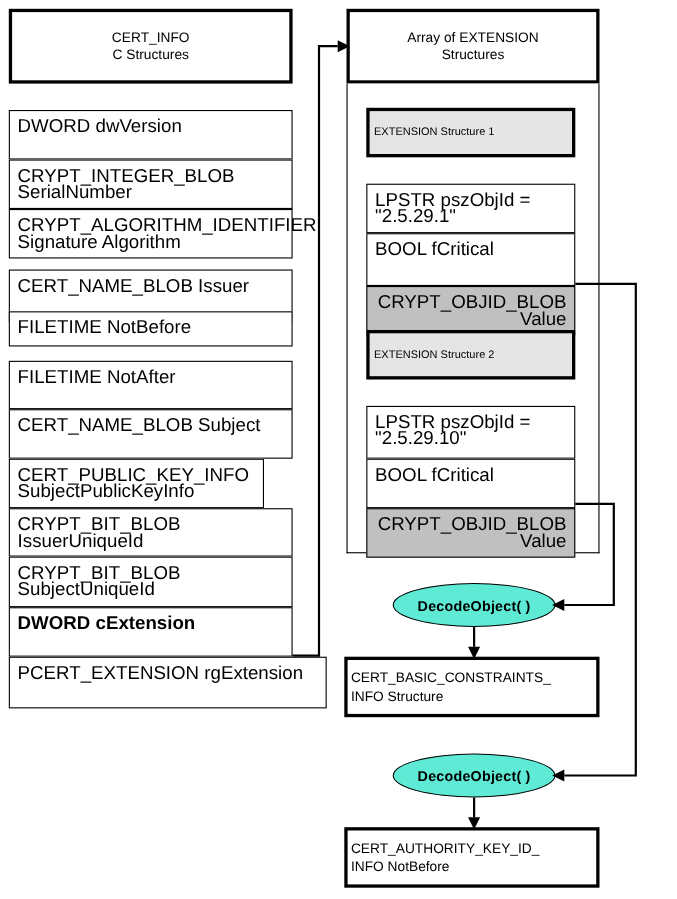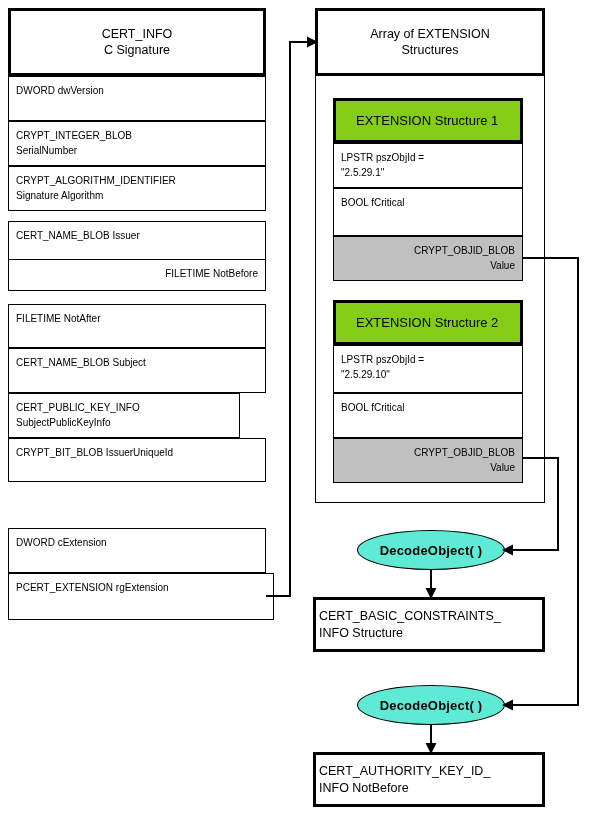--- a/index.html
+++ b/index.html
@@ -34,24 +34,25 @@
   .box-container {
     background: #ffffff;
     border: 1px solid #000000;
   }
 
   .cell {
     position: absolute;
     box-sizing: border-box;
     background: #ffffff;
     border: 1px solid #000000;
-    font-size: 10px;
+    font-size: 17px;
     line-height: 15px;
     padding: 6px 7px 0 7px;
     white-space: pre-line;
+    margin-top: 24px;
   }
   .cell.shaded {
     background: #c0c0c0;
     text-align: right;
   }
 
   .title-box {
     position: absolute;
     box-sizing: border-box;
     border: 3px solid #000000;
@@ -62,26 +63,26 @@
     display: flex;
     align-items: center;
     justify-content: center;
     white-space: pre-line;
   }
 
   .hdr-box {
     position: absolute;
     box-sizing: border-box;
     border: 3px solid #000000;
-    background: #84cc16;
-    font-size: 13px;
+    background: #e5e5e5;
+    font-size: 10px;
     line-height: 15px;
     display: flex;
     align-items: center;
-    padding-left: 20px;
+    padding-left: 4px;
     white-space: pre-line;
   }
 
   .result-box {
     position: absolute;
     box-sizing: border-box;
     border: 3px solid #000000;
     background: #ffffff;
     font-size: 12.5px;
     line-height: 17px;
@@ -124,47 +125,49 @@
     fill: #000000;
     stroke: none;
   }
 </style>
 </head>
 <body>
 
 <div id="canvas">
 
   <div class="title-box" style="left:8px; top:8px; width:258px; height:68px;">CERT_INFO
-C Signature</div>
+C Structures</div>
 
   <div class="cell" style="left:8px; top:76px; width:258px; height:45px;">DWORD dwVersion</div>
 
   <div class="cell" style="left:8px; top:121px; width:258px; height:45px;">CRYPT_INTEGER_BLOB
 SerialNumber</div>
 
   <div class="cell" style="left:8px; top:166px; width:258px; height:45px;">CRYPT_ALGORITHM_IDENTIFIER
 Signature Algorithm</div>
 
   <div class="cell" style="left:8px; top:221px; width:258px; height:48px;">CERT_NAME_BLOB Issuer</div>
 
-  <div class="cell" style="left:8px; top:259px; width:258px; height:32px;text-align:right;">FILETIME NotBefore</div>
+  <div class="cell" style="left:8px; top:259px; width:258px; height:32px;">FILETIME NotBefore</div>
 
   <div class="cell" style="left:8px; top:304px; width:258px; height:44px;">FILETIME NotAfter</div>
 
   <div class="cell" style="left:8px; top:348px; width:258px; height:45px;">CERT_NAME_BLOB Subject</div>
 
   <div class="cell" style="left:8px; top:393px; width:232px; height:45px;">CERT_PUBLIC_KEY_INFO
 SubjectPublicKeyInfo</div>
 
   <div class="cell" style="left:8px; top:438px; width:258px; height:44px;">CRYPT_BIT_BLOB IssuerUniqueId</div>
 
-
-  <div class="cell" style="left:8px; top:528px; width:258px; height:45px;">DWORD cExtension</div>
-
-  <div class="cell" style="left:8px; top:573px; width:266px; height:47px;">PCERT_EXTENSION rgExtension</div>
+  <div class="cell" style="left:8px; top:482px; width:258px; height:46px;">CRYPT_BIT_BLOB
+SubjectUniqueId</div>
+
+  <div class="cell" style="left:8px; top:528px; width:258px; height:45px;font-weight:bold;">DWORD cExtension</div>
+
+  <div class="cell" style="left:8px; top:573px; width:289px; height:47px;">PCERT_EXTENSION rgExtension</div>
 
   <div class="title-box" style="left:315px; top:8px; width:230px; height:68px;">Array of EXTENSION
 Structures</div>
 
   <div class="box box-container" style="left:315px; top:76px; width:230px; height:427px; border-top:none;"></div>
 
   <div class="hdr-box" style="left:333px; top:98px; width:190px; height:45px;">EXTENSION Structure 1</div>
 
   <div class="cell" style="left:333px; top:143px; width:190px; height:45px;">LPSTR  pszObjId =
 "2.5.29.1"</div>

